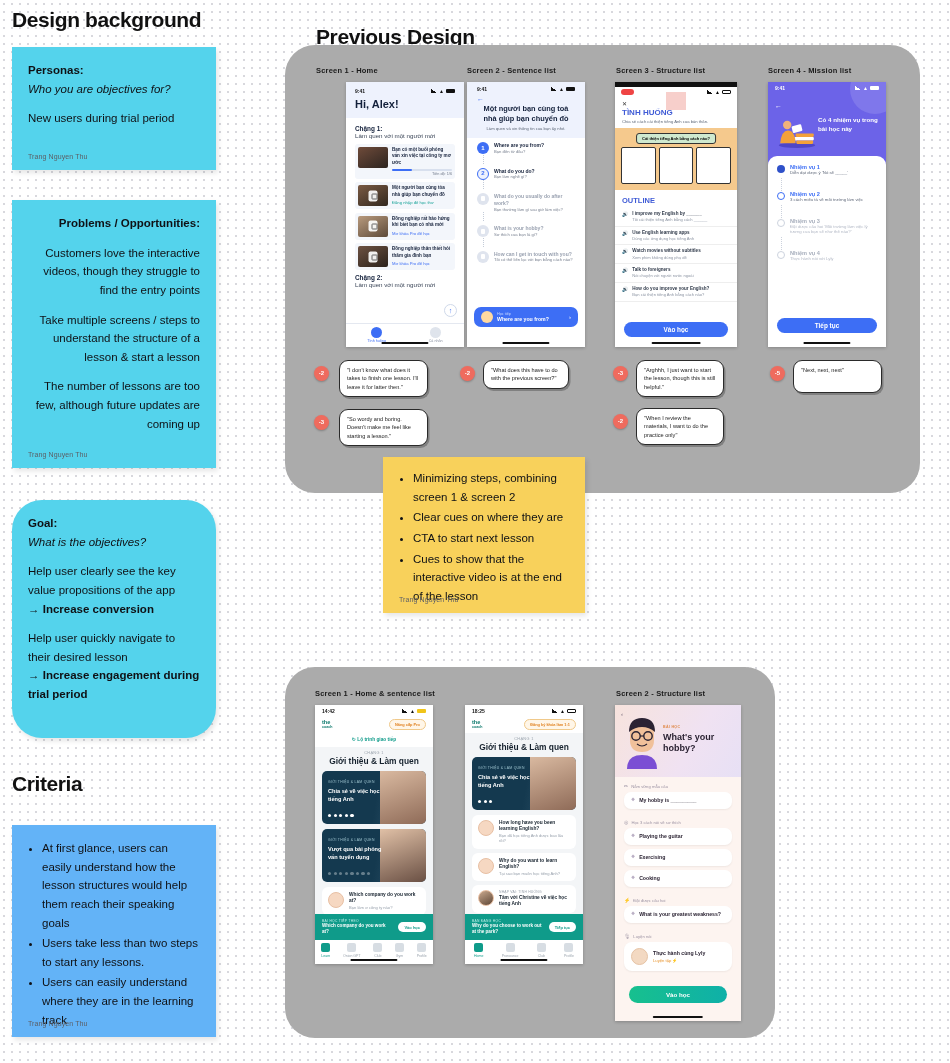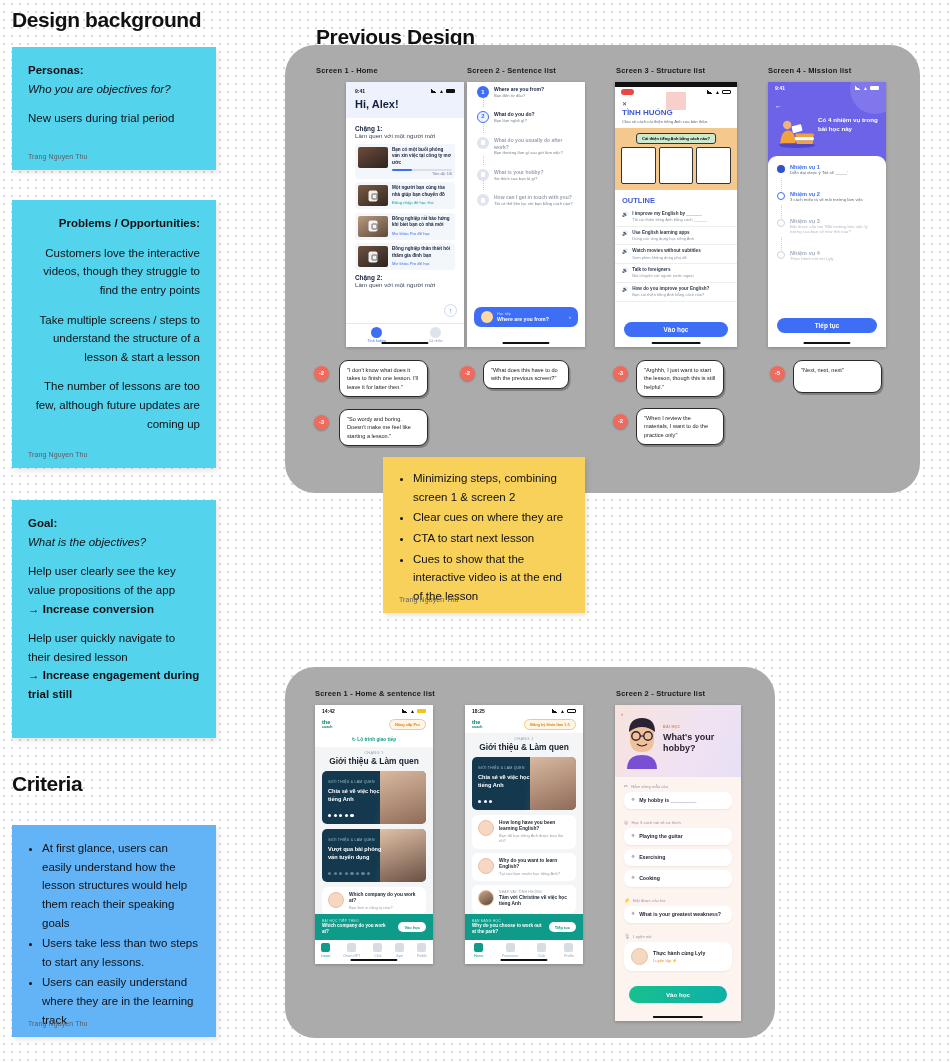--- a/index.html
+++ b/index.html
@@ -39,21 +39,21 @@
   .blue { background: #63b3f7; }
   .yellow { background: #f8d15b; }
   .sticky b { font-weight: bold; }
   .sticky i { font-style: italic; }
   .sticky .gap { height: 11px; }
   .sticky ul { margin: 0 0 0 14px; }
   .sticky li { margin-bottom: 2px; }
 
   #s-personas { left: 12px; top: 47px;  width: 204px; height: 123px; }
   #s-problems { left: 12px; top: 200px; width: 204px; height: 268px; text-align: right; }
-  #s-goal     { left: 12px; top: 500px; width: 204px; height: 238px; }
+  #s-goal     { left: 12px; top: 500px; width: 204px; height: 238px; border-radius: 30px; }
   #s-criteria { left: 12px; top: 825px; width: 204px; height: 212px; }
   #s-note-1   { left: 383px; top: 457px; width: 202px; height: 156px; padding-top: 12px; }
   #s-note-2   { left: 657px; top: 457px; width: 202px; height: 122px; padding-top: 12px; }
 
   
   .frame {
     position: absolute; background: #ababab; border-radius: 30px;
   }
   #frame-prev   { left: 285px; top: 45px;  width: 635px; height: 448px; }
   #frame-revamp { left: 285px; top: 667px; width: 490px; height: 371px; }
@@ -317,21 +317,21 @@
   </div>
 
   <div class="sticky cyan" id="s-goal">
     <b>Goal:</b><br>
     <i>What is the objectives?</i>
     <div class="gap"></div>
     <span>Help user clearly see the key value propositions of the app</span><br>
     <b>→ Increase conversion</b>
     <div class="gap"></div>
     <span>Help user quickly navigate to their desired lesson</span><br>
-    <b>→ Increase engagement during trial still</b>
+    <b>→ Increase engagement during trial period</b>
   </div>
 
   <div class="sticky blue" id="s-criteria">
     <ul>
       <li>At first glance, users can easily understand how the lesson structures would help them reach their speaking goals</li>
       <li>Users take less than two steps to start any lessons.</li>
       <li>Users can easily understand where they are in the learning track</li>
     </ul>
     <div class="author">Trang Nguyen Thu</div>
   </div>
@@ -405,20 +405,33 @@
     </div>
     <div class="fab">↑</div>
     <div class="tabbar">
       <div class="tabitem on"><div class="tico"></div><span>Tình huống</span></div>
       <div class="tabitem"><div class="tico"></div><span>Cá nhân</span></div>
     </div>
     <div class="homebar"></div>
   </div>
 
   <div class="phone" id="p2">
+    <div class="top">
+      <div class="statusbar" style="padding:0 0 3px 0">
+        <span>9:41</span>
+        <span class="sb-icons">
+            <span class="bars"></span>
+            <span class="wifi">▲</span>
+            <span class="batt"></span>
+          </span>
+      </div>
+      <div class="back">←</div>
+      <h2>Một người bạn cùng toà nhà giúp bạn chuyển đồ</h2>
+      <div class="sub">Làm quen và xin thông tin của bạn ấy nhé.</div>
+    </div>
 
     <div class="qrow">
       <div class="qnum">1</div>
       <div class="qtxt">
           <div class="qt">Where are you from?</div>
           <div class="qs">Bạn đến từ đâu?</div>
         </div>
     </div>
     <div class="connector"></div>
     <div class="qrow">

